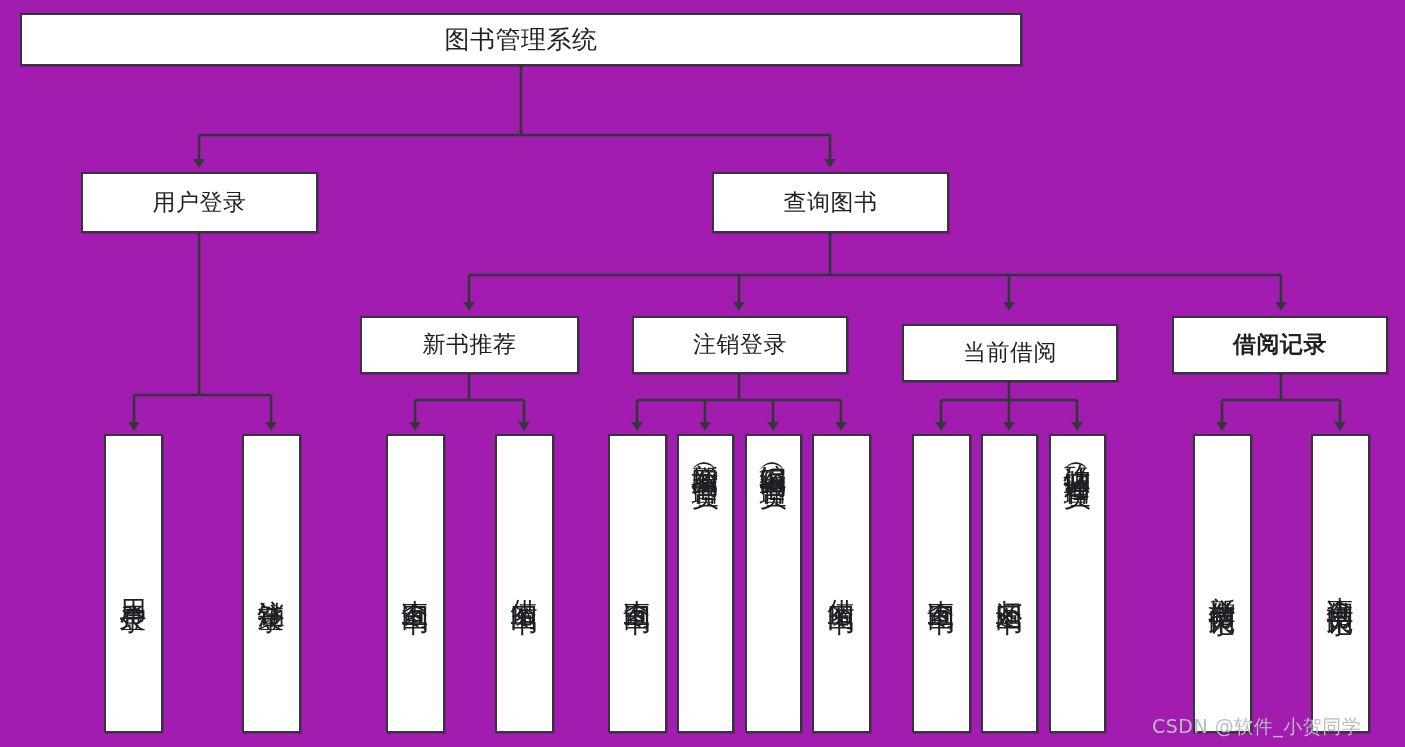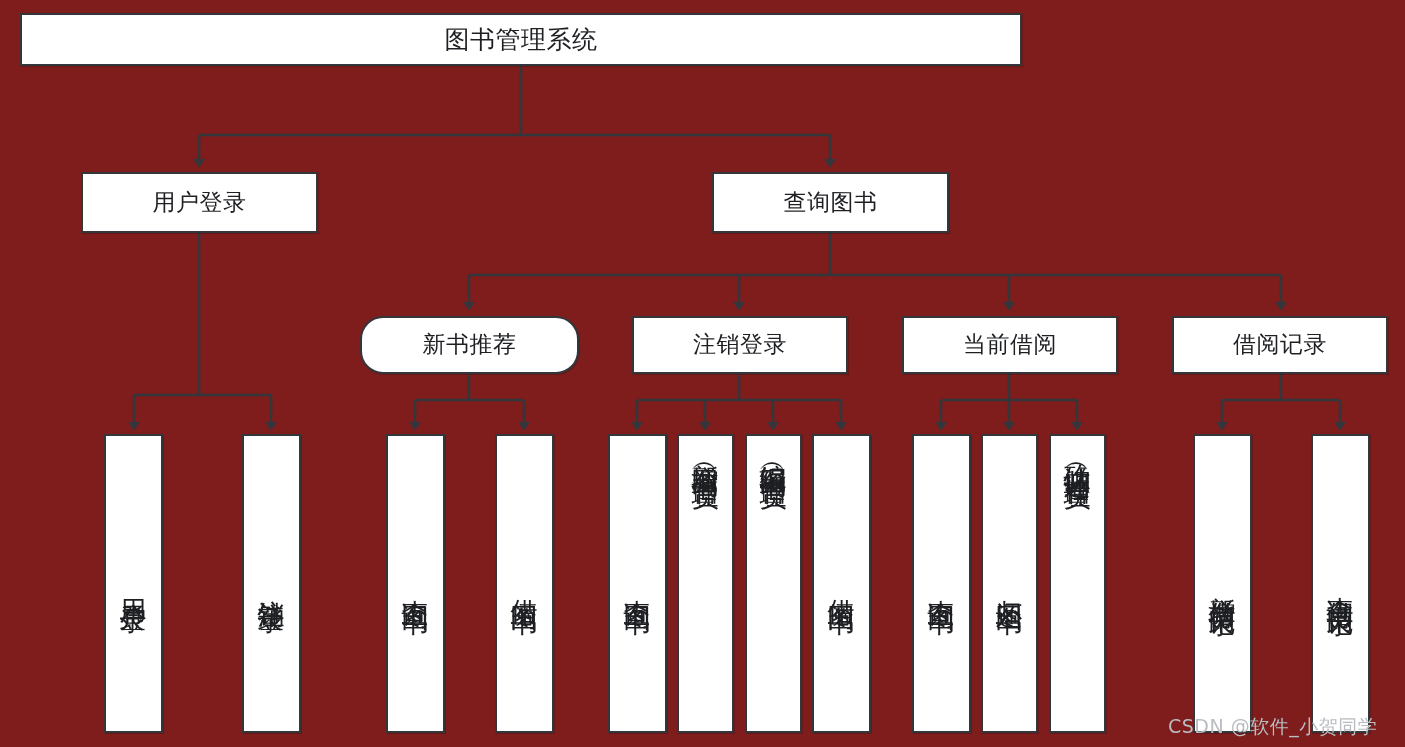--- a/index.html
+++ b/index.html
@@ -8,21 +8,21 @@
     padding: 0;
     background: #ffffff;
   }
   body {
     font-family: "DejaVu Sans", "Liberation Sans", sans-serif;
   }
   #canvas {
     position: relative;
     width: 1405px;
     height: 747px;
-    background: #7f1d1d;
+    background: #a21caf;
     overflow: hidden;
   }
   #wires {
     position: absolute;
     left: 0;
     top: 0;
     width: 1405px;
     height: 747px;
     pointer-events: none;
   }
@@ -134,30 +134,30 @@
     <span class="label">图书管理系统</span>
   </div>
 
   <div class="node h" style="left:81px; top:172px; width:237px; height:61px;">
     <span class="label">用户登录</span>
   </div>
   <div class="node h" style="left:712px; top:172px; width:237px; height:61px;">
     <span class="label">查询图书</span>
   </div>
 
-  <div class="node h" style="left:360px; top:316px; width:219px; height:58px;border-radius:23px;">
+  <div class="node h" style="left:360px; top:316px; width:219px; height:58px;">
     <span class="label">新书推荐</span>
   </div>
   <div class="node h" style="left:632px; top:316px; width:216px; height:58px;">
     <span class="label">注销登录</span>
   </div>
-  <div class="node h" style="left:902px; top:316px; width:216px; height:58px;">
+  <div class="node h" style="left:902px; top:324px; width:216px; height:58px;">
     <span class="label">当前借阅</span>
   </div>
-  <div class="node h" style="left:1172px; top:316px; width:216px; height:58px;">
+  <div class="node h" style="left:1172px; top:316px; width:216px; height:58px;font-weight:bold;">
     <span class="label">借阅记录</span>
   </div>
 
   <div class="node v mid" style="left:104px; top:434px; width:59px; height:299px;">
     <span class="label">用户登录</span>
   </div>
   <div class="node v mid" style="left:242px; top:434px; width:59px; height:299px;">
     <span class="label">注销登录</span>
   </div>
 
@@ -191,15 +191,15 @@
     <span class="label">确认归还（管理员）</span>
   </div>
 
   <div class="node v mid" style="left:1193px; top:434px; width:59px; height:299px;">
     <span class="label">新增借阅记录</span>
   </div>
   <div class="node v mid" style="left:1311px; top:434px; width:59px; height:299px;">
     <span class="label">查询借阅记录</span>
   </div>
 
-  <div class="watermark" style="left:1152px; top:714px;margin-left:16px;">CSDN @软件_小贺同学</div>
+  <div class="watermark" style="left:1152px; top:714px;">CSDN @软件_小贺同学</div>
 
 </div>
 
 </body></html>

